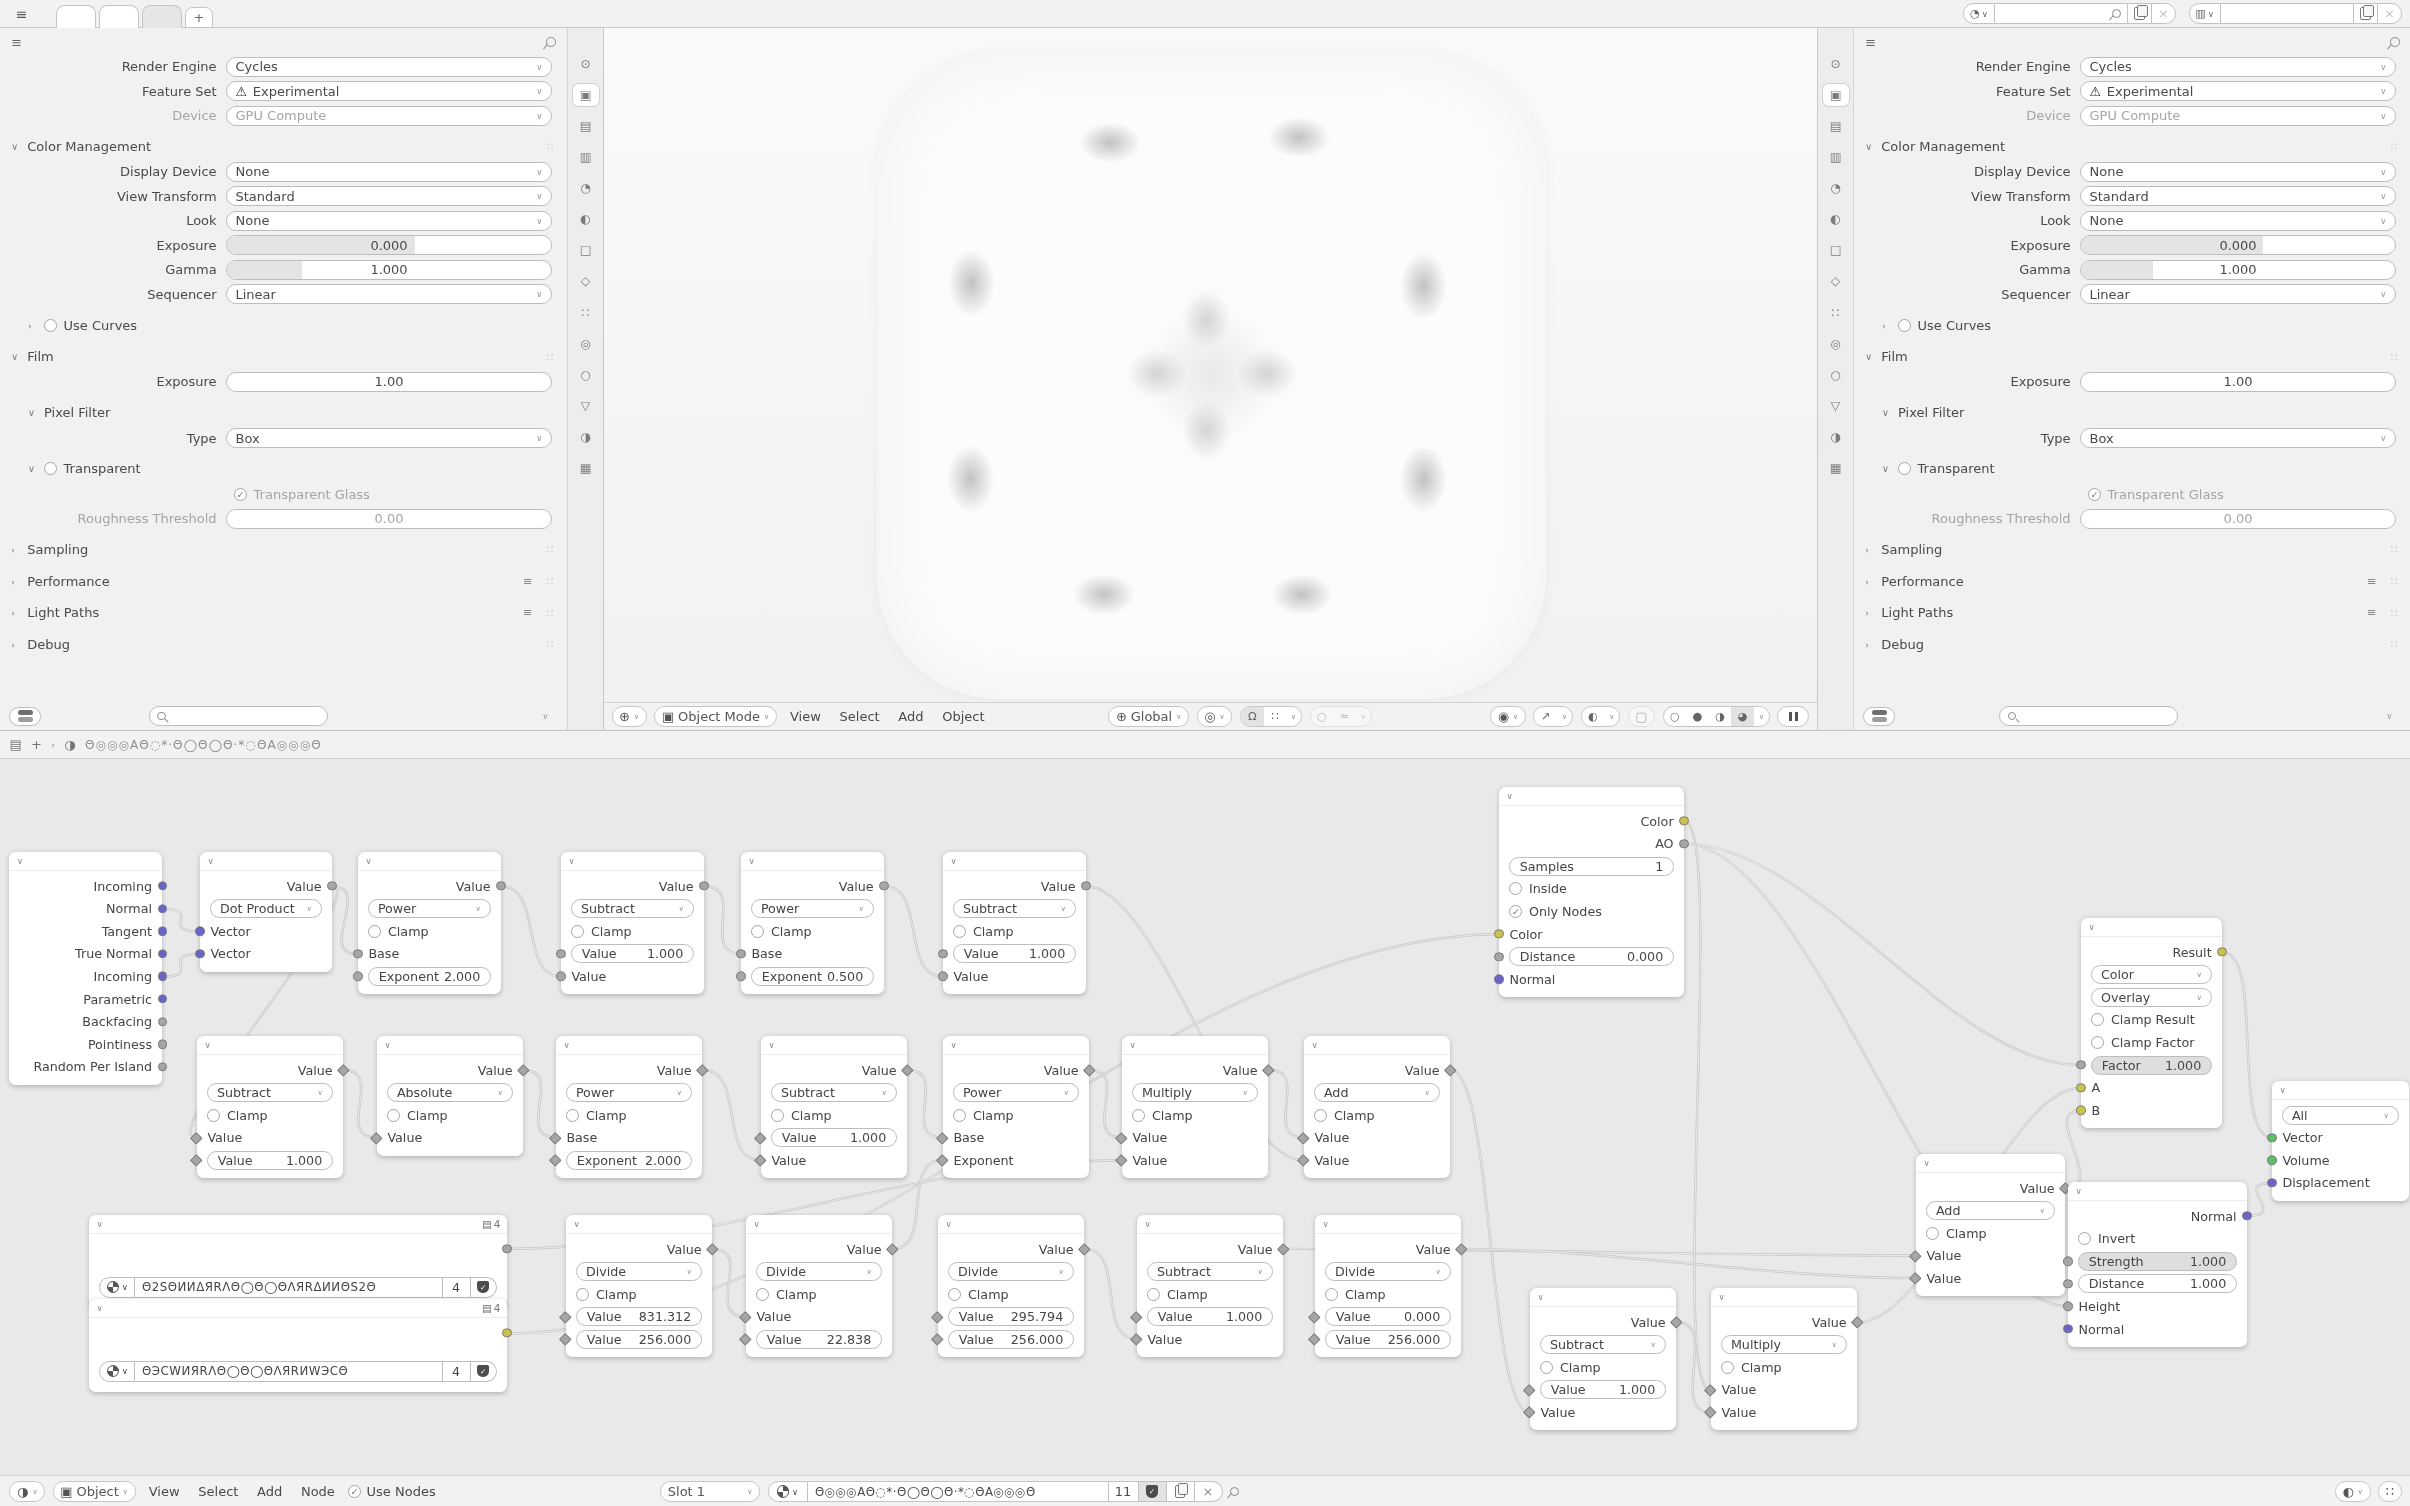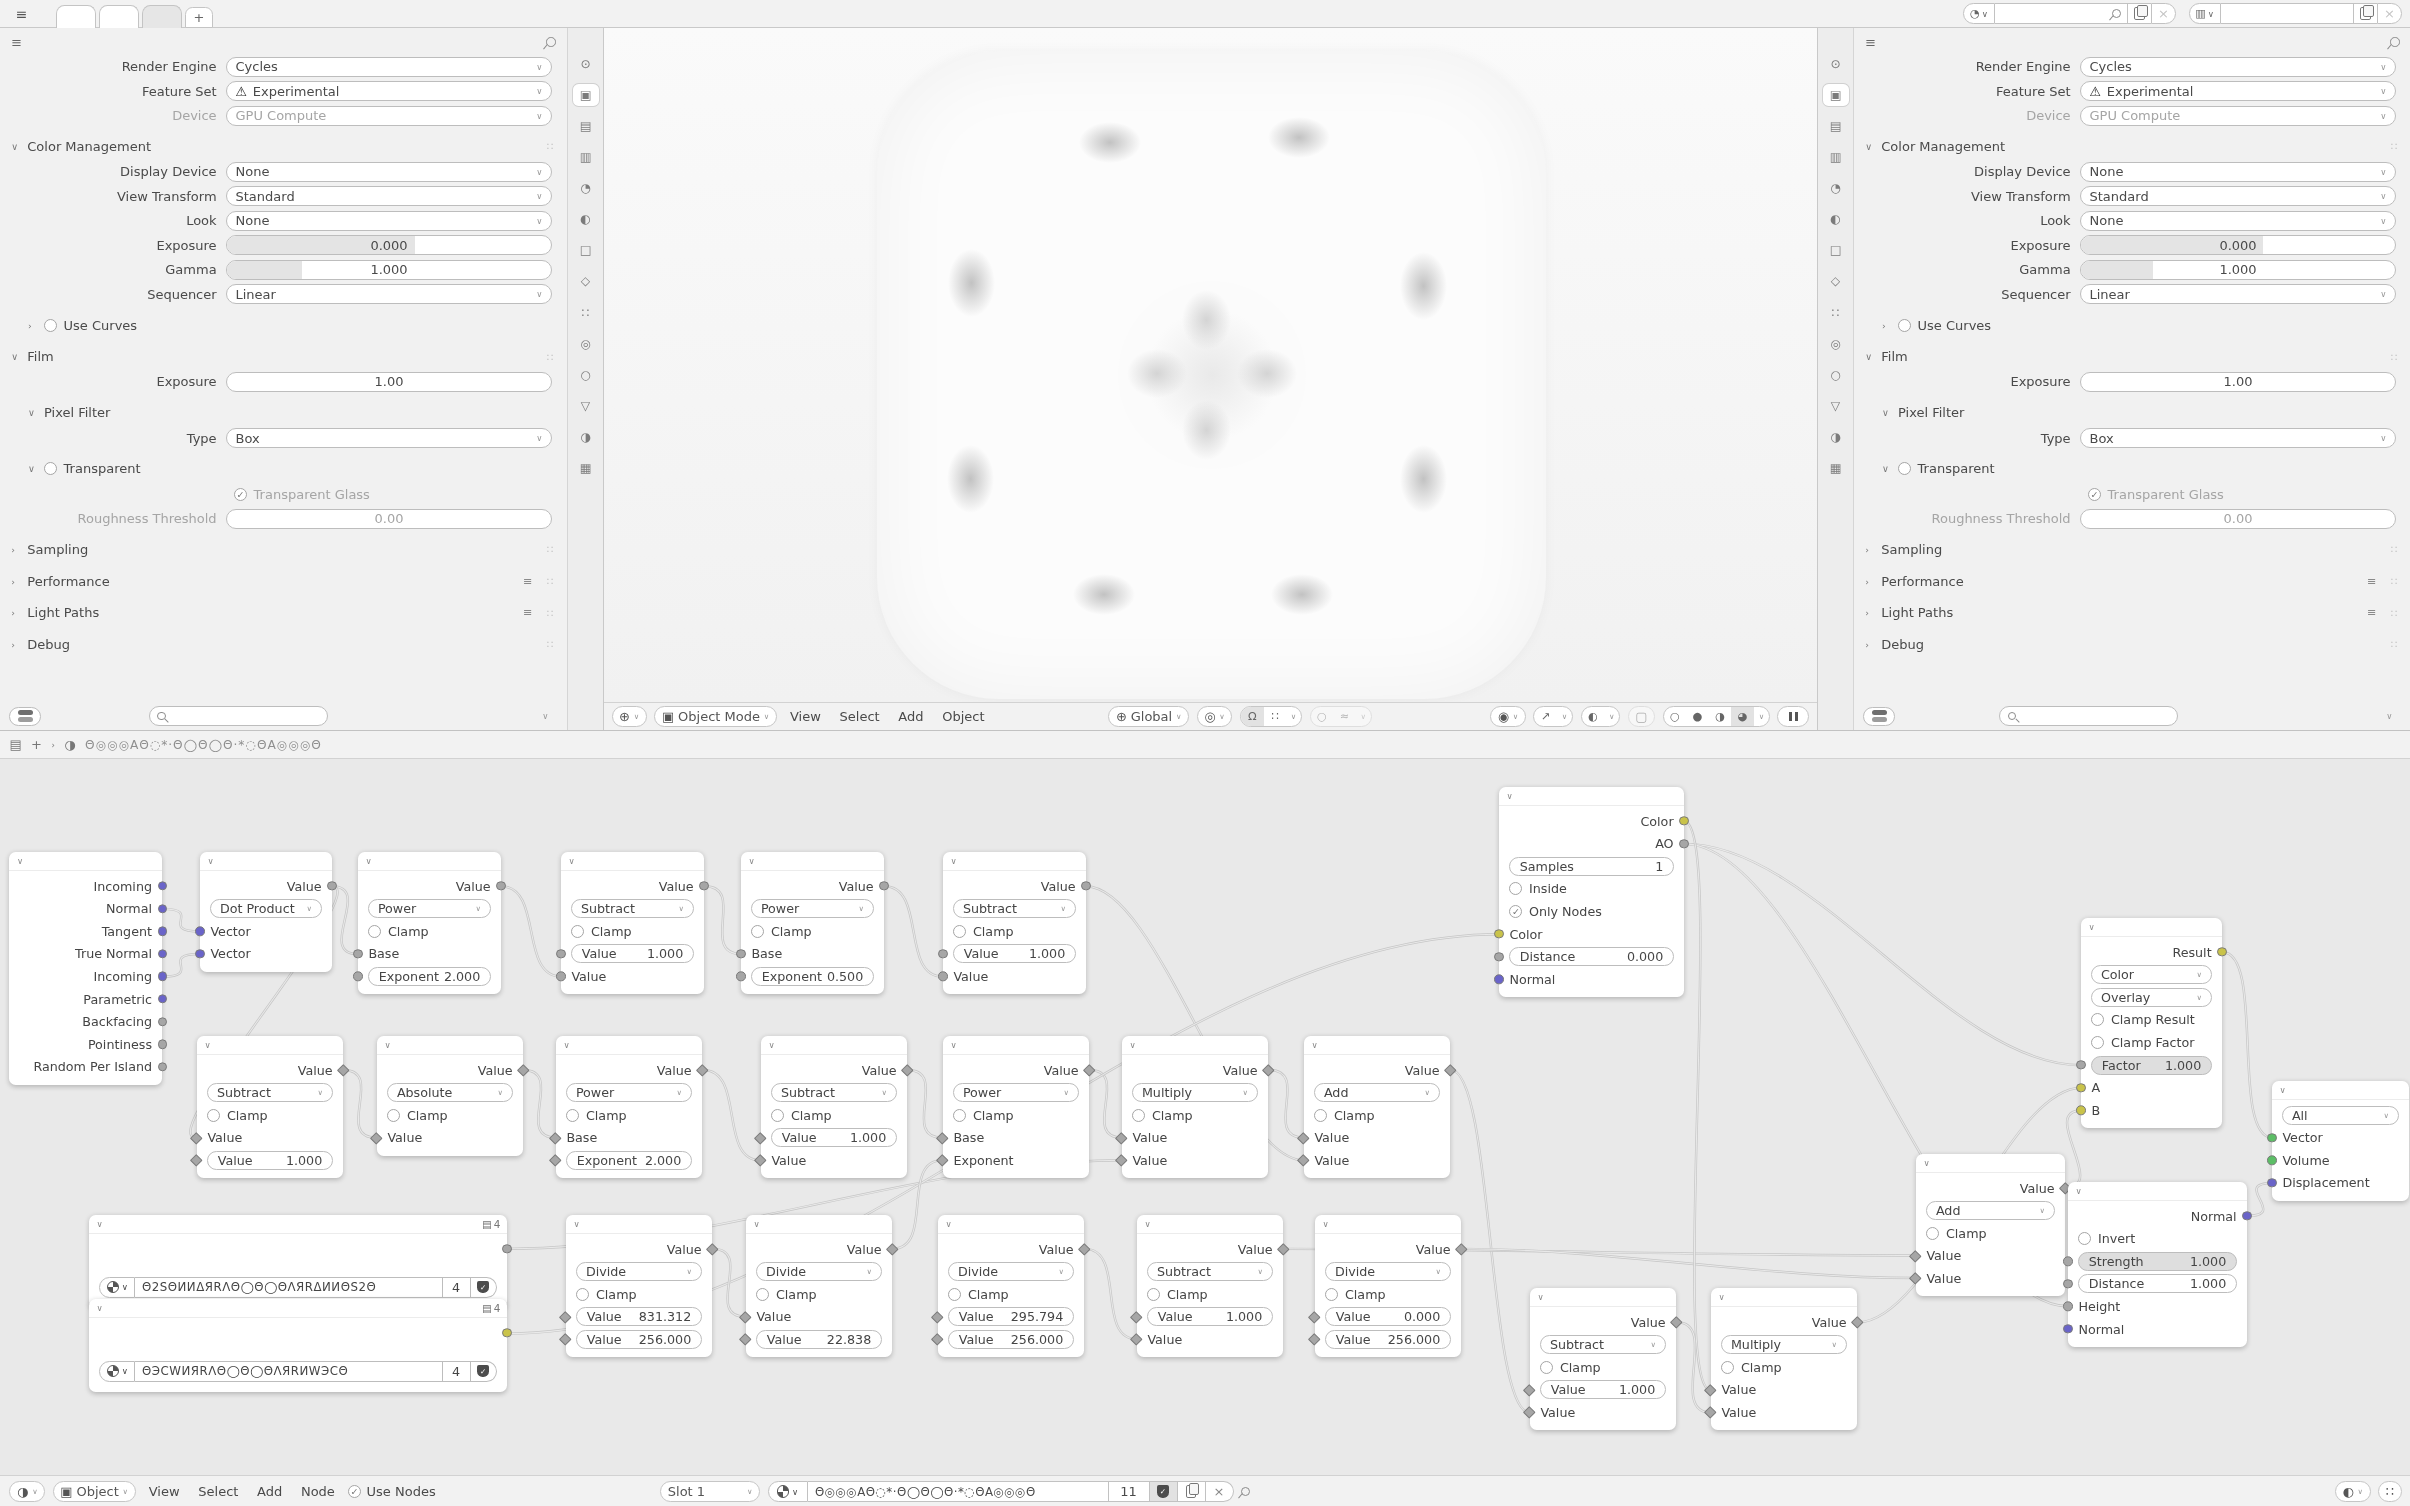--- a/index.html
+++ b/index.html
@@ -104,21 +104,21 @@
 .copyic::after{content:"";position:absolute;left:1.9px;top:-3.8px;width:8.5px;height:10.4px;border:1.3px solid #777;border-radius:1.9px;background:#f7f7f7}
 .pinbox{width:9.4px;height:9.4px;border:1.4px solid #8a8a8a;border-radius:50%;position:relative}
 .pinbox::after{content:"";position:absolute;width:1.4px;height:5.6px;background:#8a8a8a;left:-1.9px;bottom:-3.8px;transform:rotate(40deg)}
 
 .ne-footer{height:32px;background:#f2f2f2;border-top:0.9px solid #d2d2d2;display:flex;align-items:center;padding:0 9.4px;gap:7.5px}
 .usebox{display:flex;align-items:center;gap:5.6px;color:#4a4a4a}
 .matgroup{display:flex;align-items:center;height:21.7px}
 .matgroup>*{border:0.9px solid #c2c2c2;height:21.7px;background:#fff;display:flex;align-items:center;justify-content:center}
 .mg-browse{border-radius:10.4px 0 0 10.4px;width:40px;gap:2.8px}
 .mg-name{width:301px;border-left:none;justify-content:flex-start;padding:0 7.5px;letter-spacing:0.5px;font-size:11.8px;white-space:nowrap;overflow:hidden}
-.mg-count{width:41px;border-left:none}
+.mg-count{width:30px;border-left:none}
 .mg-shield{width:28px;border-left:none;background:#e2e2e2}
 .mg-copy{width:28px;border-left:none}
 .mg-x{width:28px;border-left:none;border-radius:0 10.4px 10.4px 0;color:#888}.tiny{font-size:8.5px}
 </style>
 </head>
 <body>
 
 <div class="topbar">
   <span class="hamburger">≡</span>
   <div class="tabs">

